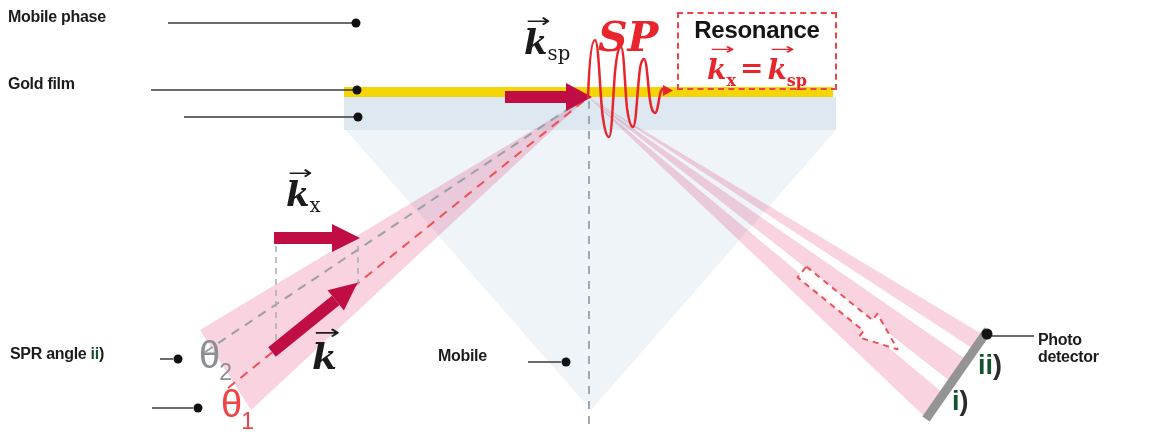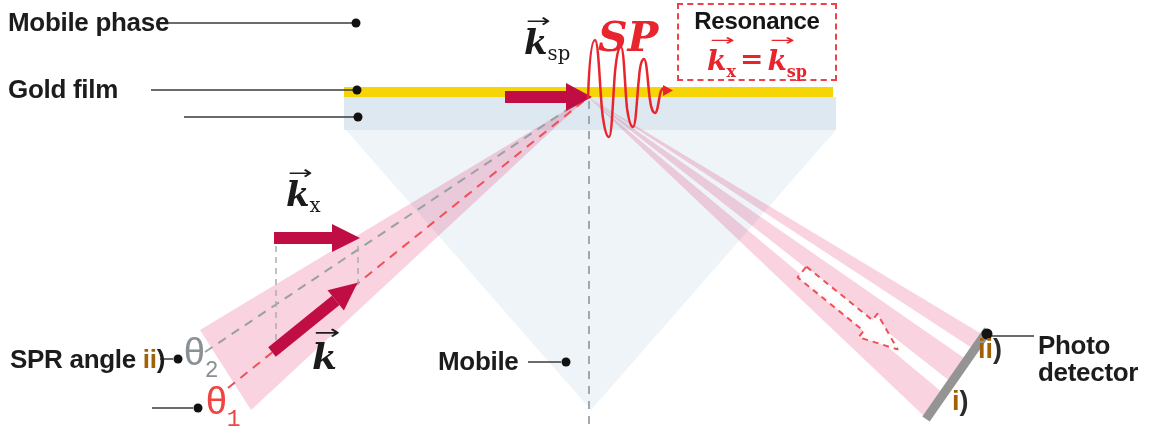--- a/index.html
+++ b/index.html
@@ -4,29 +4,29 @@
 <style>
   html,body { margin:0; padding:0; background:#ffffff; }
   .stage {
     position:relative; width:1152px; height:444px; overflow:hidden;
     background:#ffffff;
     font-family:"Liberation Sans","DejaVu Sans",sans-serif;
   }
   svg.diagram { position:absolute; left:0; top:0; display:block; }
 
   .lbl {
-    position:absolute; color:#1c1c1c; font-size:26px; font-weight:600;
+    position:absolute; color:#1c1c1c; font-size:16px; font-weight:600;
     letter-spacing:-0.3px; white-space:nowrap; line-height:1.05;
   }
-  .crimson { color:#a16207; }
+  .crimson { color:#14532d; }
   .dark { color:#2b2b2b; }
 
   .theta {
-    position:absolute; font-family:Liberation Mono, monospace;
-    font-size:38px; font-weight:400; line-height:1; white-space:nowrap;
+    position:absolute; font-family:Liberation Sans, sans-serif;
+    font-size:38px; font-weight:400; line-height:1; white-space:nowrap;margin-left:16px;
   }
   .theta .tsub { font-size:23px; }
   .theta2 { color:#8b9096; }
   .theta1 { color:#ef4444; }
   .theta2 .tsub, .theta1 .tsub { position:relative; top:12px; left:-1px; }
 
   .vec {
     position:absolute; font-family:"DejaVu Serif","Liberation Serif",serif;
     font-style:italic; font-weight:700; color:#1b1b1b; line-height:1; white-space:nowrap;
   }
@@ -36,21 +36,21 @@
     margin-left:2px; transform:scaleX(1.55); transform-origin:0 50%;
   }
   .vsub { font-style:normal; font-weight:500; font-size:0.58em; vertical-align:-0.28em; }
 
   .sp-label {
     position:absolute; font-family:"DejaVu Serif","Liberation Serif",serif;
     font-style:italic; font-weight:700; font-size:41px; color:#E8242C; line-height:1;
   }
 
   .res-box {
-    position:absolute; left:677px; top:3px; width:156px; height:74px;
+    position:absolute; left:677px; top:12px; width:156px; height:74px;
     border:2px dashed #F04048; text-align:center;
   }
   .res-title { font-size:24px; font-weight:600; color:#151515; margin-top:2px; letter-spacing:-0.3px; }
   .res-formula {
     margin-top:1px; color:#E8242C; font-family:"DejaVu Serif","Liberation Serif",serif;
     font-style:italic; font-weight:700; font-size:28px; line-height:1;
   }
   .fv { display:inline-block; position:relative; padding-top:11px; }
   .fv .varrow { position:absolute; top:0; left:1px; color:#E8242C; transform:scaleX(1.9); }
   .feq { display:inline-block; font-style:normal; margin:0 4px; position:relative; top:-2px; }
@@ -158,16 +158,16 @@
 
   <div class="sp-label" style="left:598px; top:17px;">SP</div>
 
   <div class="res-box">
     <div class="res-title">Resonance</div>
     <div class="res-formula">
       <span class="fv"><span class="varrow">→</span><span>k</span><span class="fsub">x</span></span><span class="feq">=</span><span class="fv"><span class="varrow">→</span><span>k</span><span class="fsub">sp</span></span>
     </div>
   </div>
 
-  <div class="mark" style="left:978px; top:334px;"><span class="crimson">ii</span><span class="dark">)</span></div>
+  <div class="mark" style="left:978px; top:350px;"><span class="crimson">ii</span><span class="dark">)</span></div>
   <div class="mark" style="left:952px; top:386px;"><span class="crimson">i</span><span class="dark">)</span></div>
 
 </div>
 
 </body></html>

